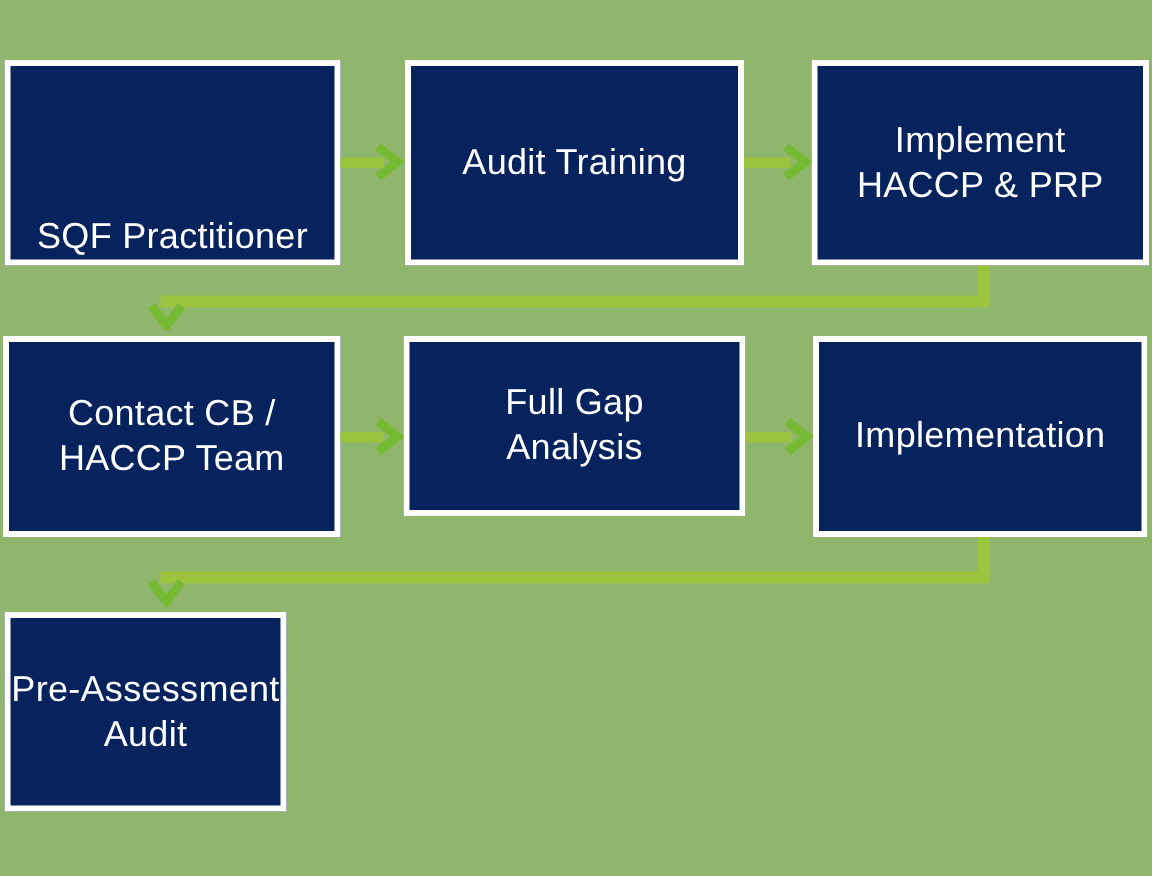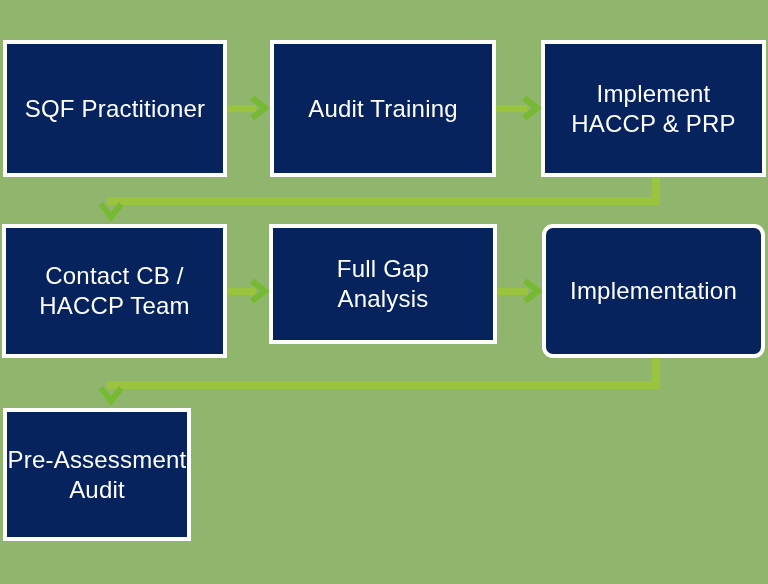--- a/index.html
+++ b/index.html
@@ -34,26 +34,26 @@
   }
   .node-label {
     color: var(--box-text);
     font-size: 24px;
     font-weight: 500;
     line-height: 1.25;
     white-space: pre-line;
     letter-spacing: 0.2px;
   }
   
-  .n1 { left: 3px;   top: 40px;  width: 224px; height: 137px; }
+  .n1 { left: 3px;   top: 40px;  width: 224px; height: 137px; align-items: flex-end; }
   .n2 { left: 270px; top: 40px;  width: 226px; height: 137px; }
   .n3 { left: 541px; top: 40px;  width: 225px; height: 137px; }
   .n4 { left: 2px;   top: 224px; width: 225px; height: 134px; }
   .n5 { left: 269px; top: 224px; width: 228px; height: 120px; }
-  .n6 { left: 542px; top: 224px; width: 223px; height: 134px; border-radius: 11px; }
+  .n6 { left: 542px; top: 224px; width: 223px; height: 134px; }
   .n7 { left: 3px;   top: 408px; width: 188px; height: 133px; }
 
   
   .seg {
     position: absolute;
     background: var(--arrow-line);
   }
   .head {
     position: absolute;
     color: var(--arrow-head);

